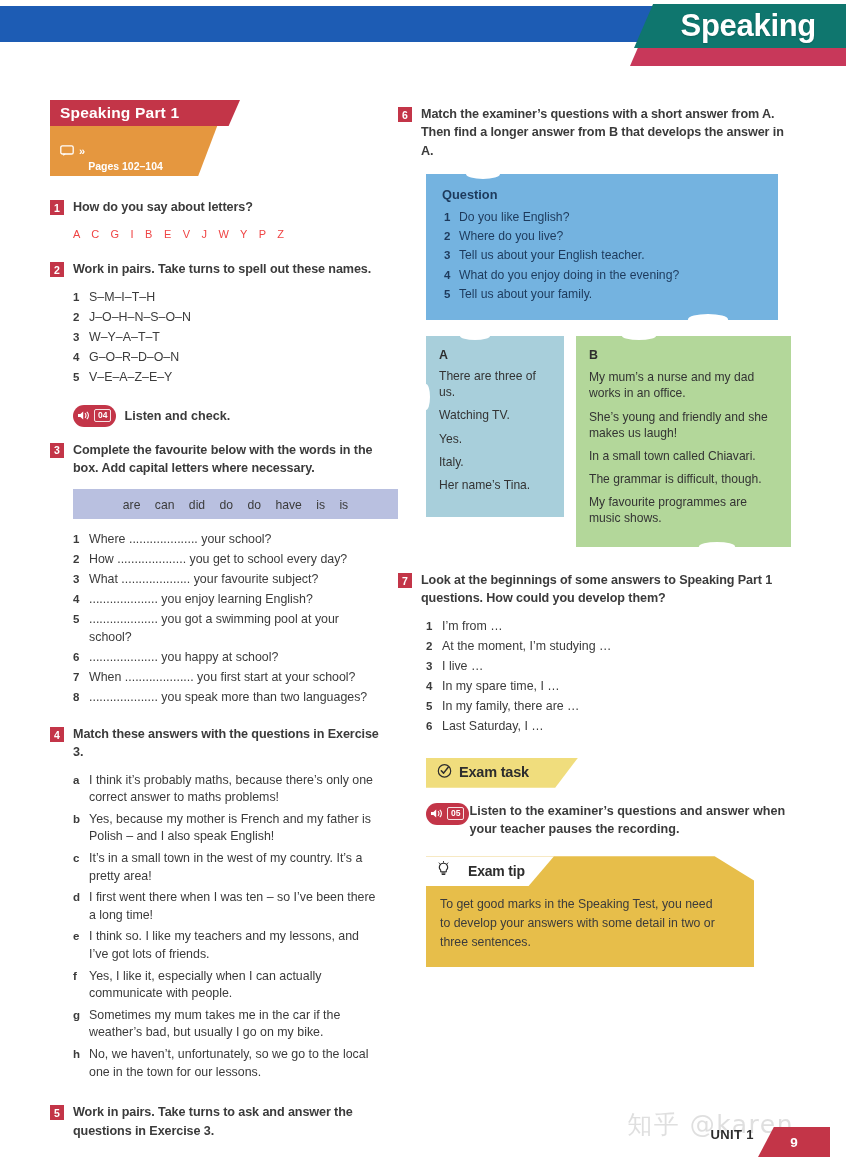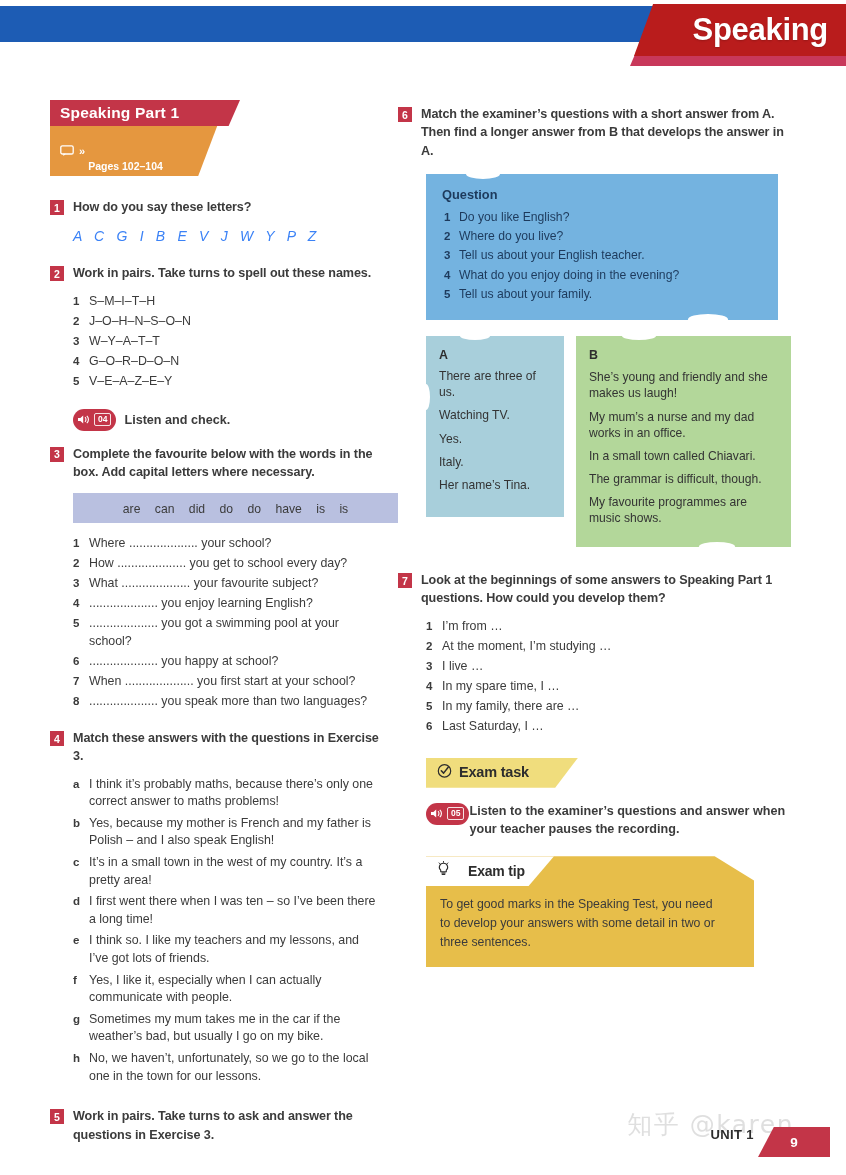--- a/index.html
+++ b/index.html
@@ -31,25 +31,25 @@
   .speaking-tab-shadow {
     position: absolute;
     top: 16px; left: 630px;
     width: 216px; height: 50px;
     background: #c8385a;
     clip-path: polygon(10% 0, 100% 0, 100% 100%, 0 100%);
   }
   .speaking-tab {
     position: absolute;
     top: 4px; left: 634px;
-    width: 212px; height: 52px;
-    background: #b91c1c;
+    width: 212px; height: 44px;
+    background: #0f766e;
     clip-path: polygon(9% 0, 100% 0, 100% 100%, 0 100%);
     display: flex; align-items: center; justify-content: flex-end;
-    padding-right: 18px;
+    padding-right: 30px;
   }
   .speaking-tab-title {
     color: #ffffff;
     font-size: 31px;
     font-weight: bold;
     letter-spacing: -0.3px;
     text-shadow: 0 1px 2px rgba(0,0,0,0.18);
   }
 
   
@@ -97,25 +97,24 @@
     display: flex; align-items: center; justify-content: center;
     margin-right: 9px; margin-top: 2px;
   }
   .ex-head {
     font-size: 12.6px; font-weight: bold; color: #3b3b3b;
     line-height: 1.45; letter-spacing: -0.1px;
   }
 
   
   .letters {
-    font-size: 14px; color: #3b82f6;
+    font-size: 11px; color: #ef4444;
     letter-spacing: 0.2px;
     margin: 12px 0 20px 23px;
     word-spacing: 8px;
-    font-style: italic;
   }
 
   
   .list { margin: 10px 0 0 23px; }
   .list-item { display: flex; margin-bottom: 2.5px; font-size: 12.4px; line-height: 1.42; }
   .list-item .marker {
     flex: 0 0 auto; width: 16px;
     font-weight: bold; color: #3b3b3b; font-size: 11.5px;
   }
   .list-item .txt { flex: 1; color: #3b3b3b; }
@@ -292,21 +291,21 @@
           <path d="M3.4 8.8 L3.4 11 L6.0 8.8 Z" fill="#ffffff"></path>
         </svg>
       </span>
       <span class="chev">»</span>
       <span class="pages">Pages 102–104</span>
     </div>
   </div>
 
   <div class="ex">
     <span class="ex-num">1</span>
-    <span class="ex-head">How do you say these letters?</span>
+    <span class="ex-head">How do you say about letters?</span>
   </div>
   <div class="letters">A  C  G  I  B  E  V  J  W  Y  P  Z</div>
 
   <div class="ex">
     <span class="ex-num">2</span>
     <span class="ex-head">Work in pairs. Take turns to spell out these names.</span>
   </div>
   <div class="list">
     <div class="list-item">
         <span class="marker">1</span>
@@ -469,22 +468,22 @@
     <div class="box-a">
       <div class="box-label">A</div>
       <div class="line">There are three of us.</div>
       <div class="line">Watching TV.</div>
       <div class="line">Yes.</div>
       <div class="line">Italy.</div>
       <div class="line">Her name’s Tina.</div>
     </div>
     <div class="box-b">
       <div class="box-label">B</div>
+      <div class="line">My mum’s a nurse and my dad works in an office.</div>
       <div class="line">She’s young and friendly and she makes us laugh!</div>
-      <div class="line">My mum’s a nurse and my dad works in an office.</div>
       <div class="line">In a small town called Chiavari.</div>
       <div class="line">The grammar is difficult, though.</div>
       <div class="line">My favourite programmes are music shows.</div>
     </div>
   </div>
 
   <div class="ex" style="margin-top:24px">
     <span class="ex-num">7</span>
     <span class="ex-head">Look at the beginnings of some answers to Speaking Part 1 questions. How could you develop them?</span>
   </div>

